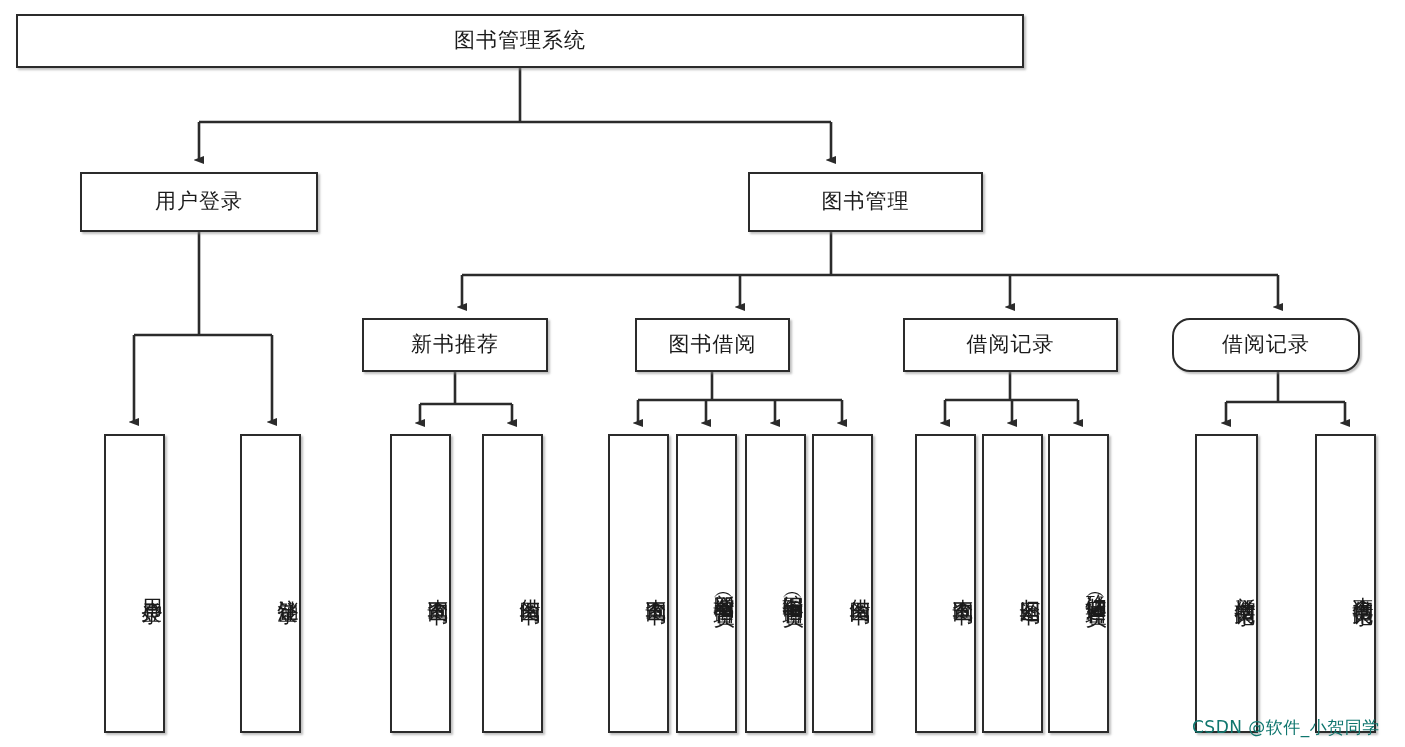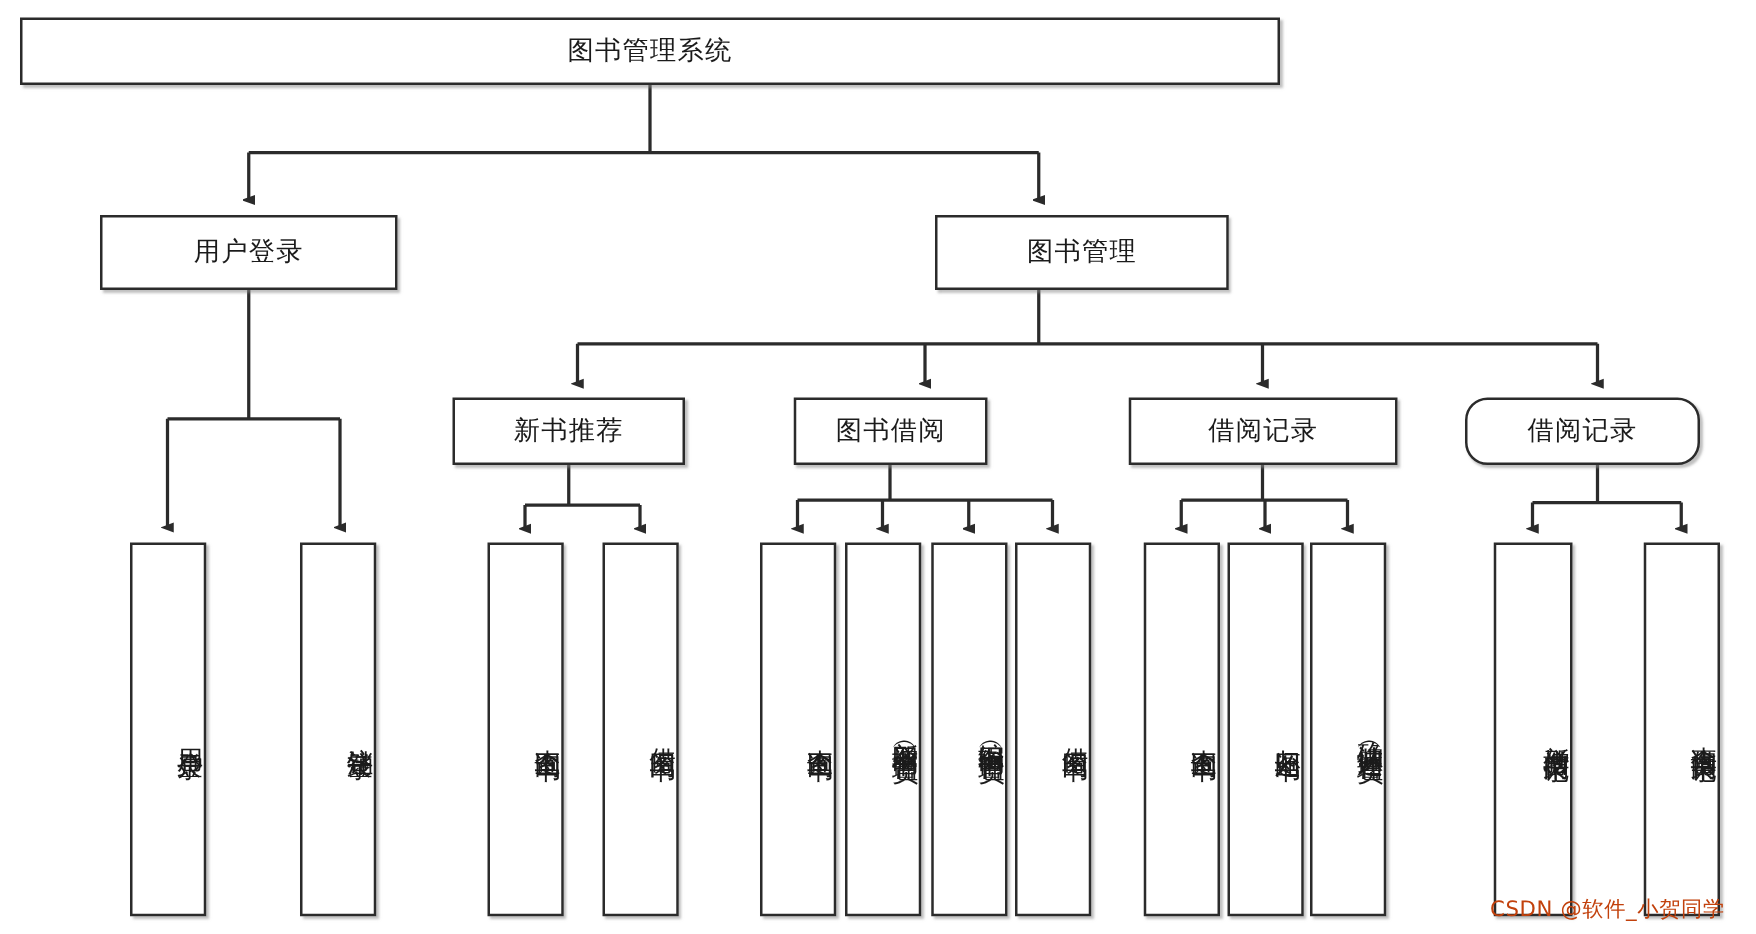--- a/index.html
+++ b/index.html
@@ -52,21 +52,21 @@
   }
   .node.vert .node-label {
     writing-mode: vertical-rl;
     text-orientation: upright;
     display: block;
     text-align: center;
   }
   .watermark {
     position: absolute;
     font-size: 17px;
-    color: #c2410c;
+    color: #0f766e;
     white-space: nowrap;
     letter-spacing: 0.5px;
   }
 </style>
 </head>
 <body>
 
 <div id="diagram-root">
 
   <svg class="edges" viewBox="0 0 1405 747">

